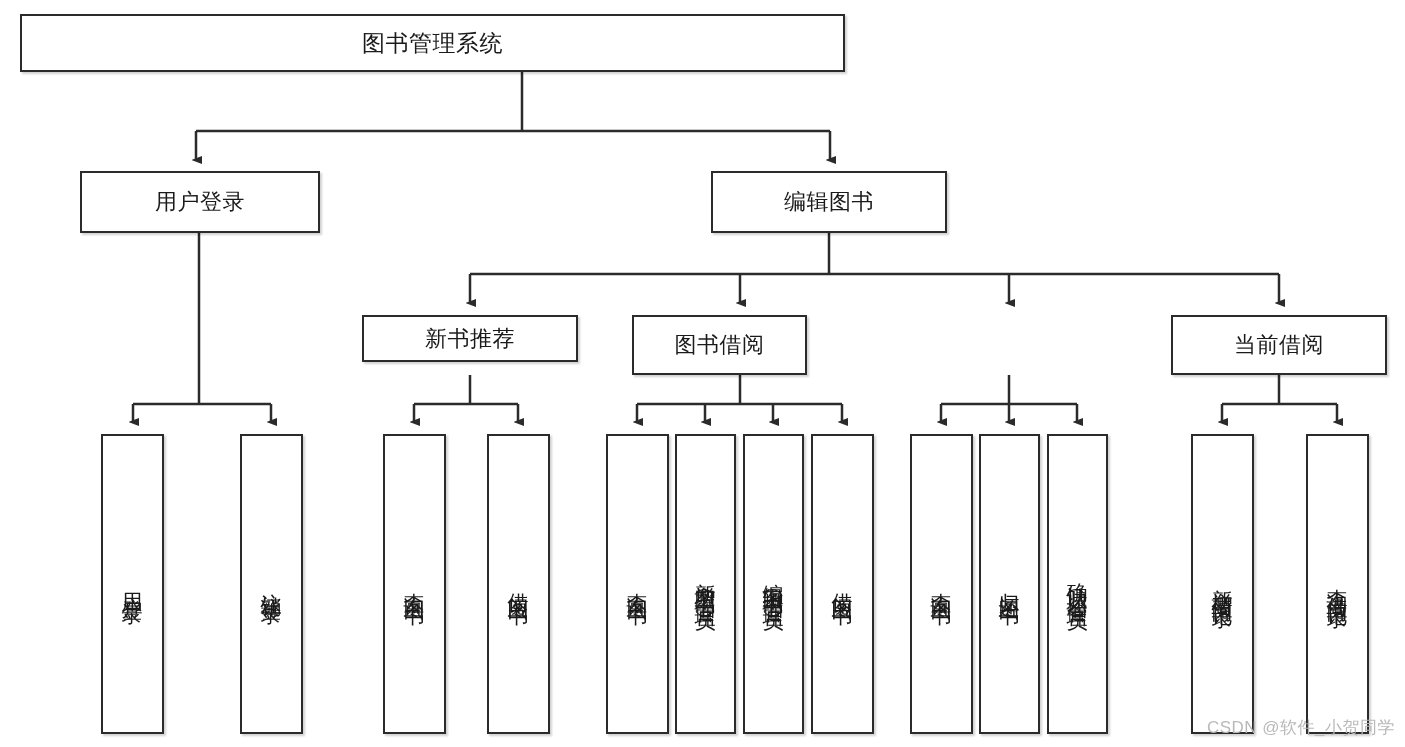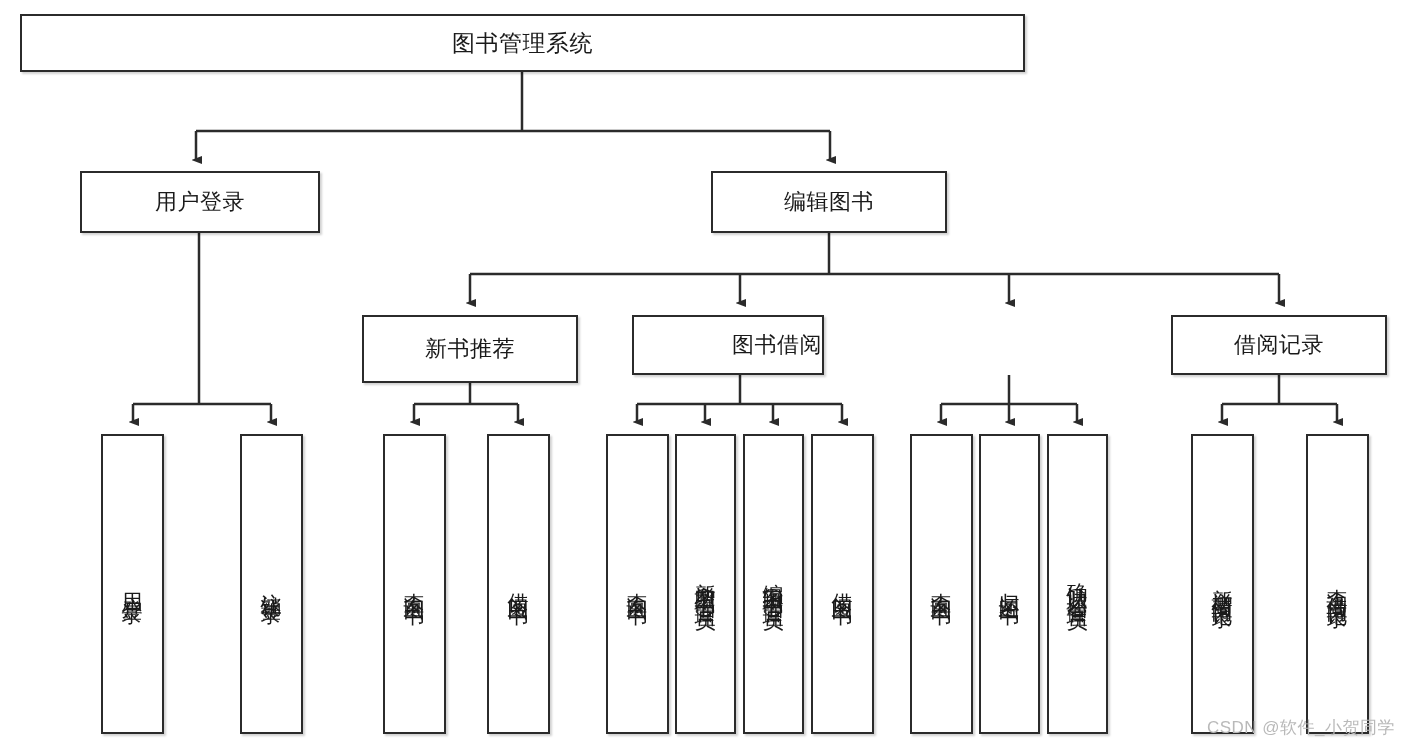--- a/index.html
+++ b/index.html
@@ -120,39 +120,39 @@
       <path d="M 1009 404 L 1009 422" marker-end="url(#arrowhead)"></path>
       <path d="M 1077 404 L 1077 422" marker-end="url(#arrowhead)"></path>
 
       <path d="M 1279 375 L 1279 404"></path>
       <path d="M 1222 404 L 1337 404"></path>
       <path d="M 1222 404 L 1222 422" marker-end="url(#arrowhead)"></path>
       <path d="M 1337 404 L 1337 422" marker-end="url(#arrowhead)"></path>
     </g>
   </svg>
 
-  <div class="node root horizontal" style="left:20px; top:14px; width:1005px; height:58px;">
+  <div class="node root horizontal" style="left:20px; top:14px; width:825px; height:58px;">
     <span class="node-label">图书管理系统</span>
   </div>
 
   <div class="node horizontal" style="left:80px; top:171px; width:240px; height:62px;">
     <span class="node-label">用户登录</span>
   </div>
   <div class="node horizontal" style="left:711px; top:171px; width:236px; height:62px;">
     <span class="node-label">编辑图书</span>
   </div>
 
-  <div class="node horizontal" style="left:362px; top:315px; width:216px; height:68px;">
+  <div class="node horizontal" style="left:362px; top:315px; width:216px; height:47px;">
     <span class="node-label">新书推荐</span>
   </div>
-  <div class="node horizontal" style="left:632px; top:315px; width:192px; height:60px;justify-content:flex-end;">
+  <div class="node horizontal" style="left:632px; top:315px; width:175px; height:60px;">
     <span class="node-label">图书借阅</span>
   </div>
   <div class="node horizontal" style="left:1171px; top:315px; width:216px; height:60px;">
-    <span class="node-label">借阅记录</span>
+    <span class="node-label">当前借阅</span>
   </div>
 
   <div class="node vertical" style="left:101px; top:434px; width:63px; height:300px;">
     <span class="node-label">用户登录</span>
   </div>
   <div class="node vertical" style="left:240px; top:434px; width:63px; height:300px;">
     <span class="node-label">注销登录</span>
   </div>
 
   <div class="node vertical" style="left:383px; top:434px; width:63px; height:300px;">

